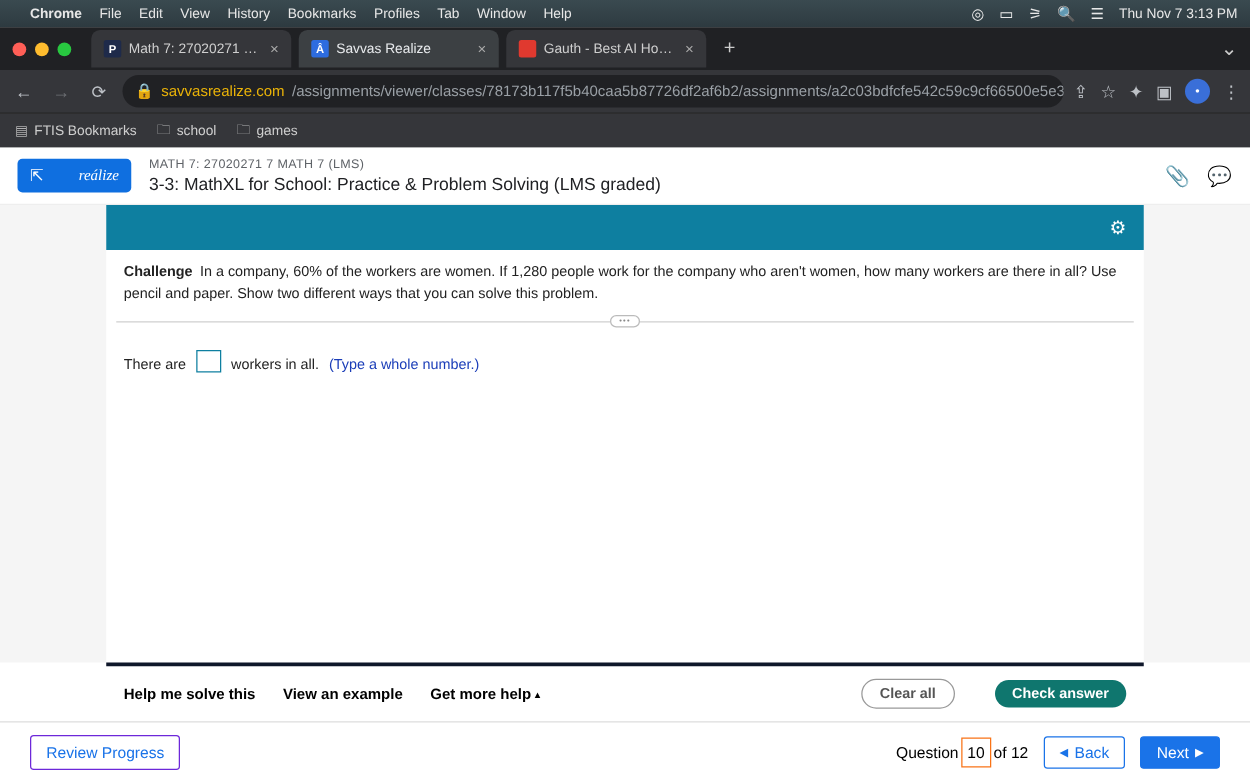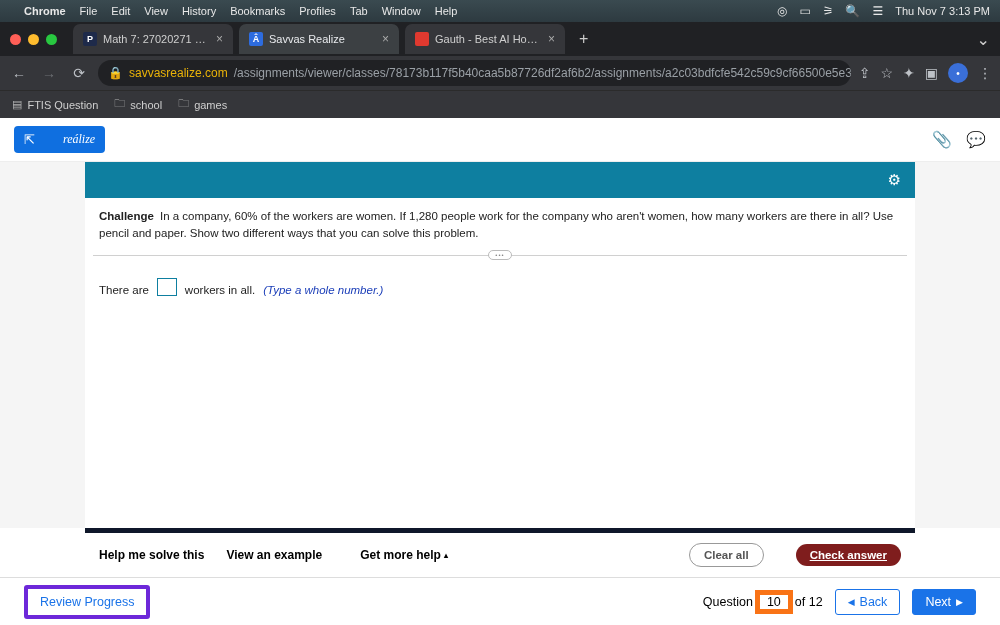--- a/index.html
+++ b/index.html
@@ -54,33 +54,33 @@
 .teal-bar { background: #0e7fa0; height: 36px; display: flex; align-items: center; justify-content: flex-end; padding: 0 14px; color: #fff; }
 .teal-gear { font-size: 15px; }
 
 .prompt { font-size: 11.5px; color: #222; padding: 10px 14px 12px; line-height: 1.5; }
 .prompt .chal { font-weight: bold; margin-right: 6px; }
 .hr-toggle { position: relative; height: 1px; background: #d0d0d0; margin: 0 8px; }
 .hr-pill { position: absolute; left: 50%; top: -5px; transform: translateX(-50%); width: 24px; height: 10px; border: 1px solid #bbb; border-radius: 6px; background: #fff; font-size: 6px; color: #888; display: flex; align-items: center; justify-content: center; letter-spacing: 1px; }
 
 .answer-line { font-size: 11.5px; color: #222; padding: 22px 14px; display: flex; align-items: flex-end; gap: 8px; }
 .answer-input { width: 20px; height: 18px; border: 1.5px solid #0e7fa0; background: #fff; }
-.type-hint { color: #1a3db8; font-style: italic; }
-
-.help-row { display: flex; align-items: center; padding: 10px 14px; font-size: 12px; font-weight: 600; gap: 22px; border-top: 5px solid #0f172a; background: #fff; width: 830px; margin: 0 auto; }
-.help-row .more { display: flex; align-items: center; gap: 3px; margin-left: 16px; }
+.type-hint { color: #1a3db8; }
+
+.help-row { display: flex; align-items: center; padding: 10px 14px; font-size: 12px; font-weight: 600; gap: 22px; border-top: 3px solid #0f172a; background: #fff; width: 830px; margin: 0 auto; }
+.help-row .more { display: flex; align-items: center; gap: 3px; }
 .help-spacer { flex: 1; }
 .btn-clear { border: 1px solid #999; background: #fff; color: #555; border-radius: 14px; padding: 5px 14px; font-size: 11.5px; font-weight: 600; }
-.btn-check { background: #7f1d1d; color: #fff; border-radius: 14px; padding: 5px 14px; font-size: 11.5px; font-weight: 600; border: none; text-decoration: underline; }
+.btn-check { background: #0f766e; color: #fff; border-radius: 14px; padding: 5px 14px; font-size: 11.5px; font-weight: 600; border: none; }
 
 .footer-nav { border-top: 1px solid #ddd; height: 48px; display: flex; align-items: center; padding: 0 24px; background: #fff; }
-.review-btn { border: 4px solid #6d28d9; color: #1a73e8; background: #fff; padding: 6px 12px; font-size: 12.5px; border-radius: 3px; }
+.review-btn { border: 1px solid #6d28d9; color: #1a73e8; background: #fff; padding: 6px 12px; font-size: 12.5px; border-radius: 3px; }
 .footer-spacer { flex: 1; }
 .q-group { display: flex; align-items: center; font-size: 12.5px; gap: 2px; }
-.q-input { width: 38px; height: 24px; border: 5px solid #f97316; text-align: center; font-size: 12.5px; }
+.q-input { width: 24px; height: 24px; border: 1px solid #f97316; text-align: center; font-size: 12.5px; }
 .nav-btn { border: 1px solid #1a73e8; color: #1a73e8; background: #fff; padding: 5px 12px; font-size: 12.5px; border-radius: 3px; margin-left: 12px; display: inline-flex; align-items: center; gap: 5px; }
 .nav-btn.primary { background: #1a73e8; color: #fff; }
 </style>
 </head>
 <body>
 
 <div class="mac-menubar">
   <div class="mac-left">
     <span class="apple"></span>
     <span style="font-weight:600">Chrome</span>
@@ -146,38 +146,42 @@
       <span>✦</span>
       <span>▣</span>
       <span class="profile">•</span>
       <span>⋮</span>
     </div>
   </div>
 
   <div class="bookmarks-bar">
     <div class="bm-item">
         <span class="bm-ico">▤</span>
-        <span>FTIS Question</span>
+        <span>FTIS Bookmarks</span>
       </div>
     <div class="bm-item">
         <span class="bm-ico">🗀</span>
         <span>school</span>
       </div>
     <div class="bm-item">
         <span class="bm-ico">🗀</span>
         <span>games</span>
       </div>
   </div>
 </div>
 
 <div class="page">
   <div class="page-header">
     <div class="realize-btn">
       <span>⇱</span>
       <span class="rlz">reálize</span>
+    </div>
+    <div class="page-titles">
+      <div class="bc">MATH 7: 27020271 7 MATH 7 (LMS)</div>
+      <div class="ptitle">3-3: MathXL for School: Practice &amp; Problem Solving (LMS graded)</div>
     </div>
     <div class="page-header-right">
       <span>📎</span>
       <span>💬</span>
     </div>
   </div>
 
   <div class="content-scroll">
     <div class="exercise">
       <div class="teal-bar">

